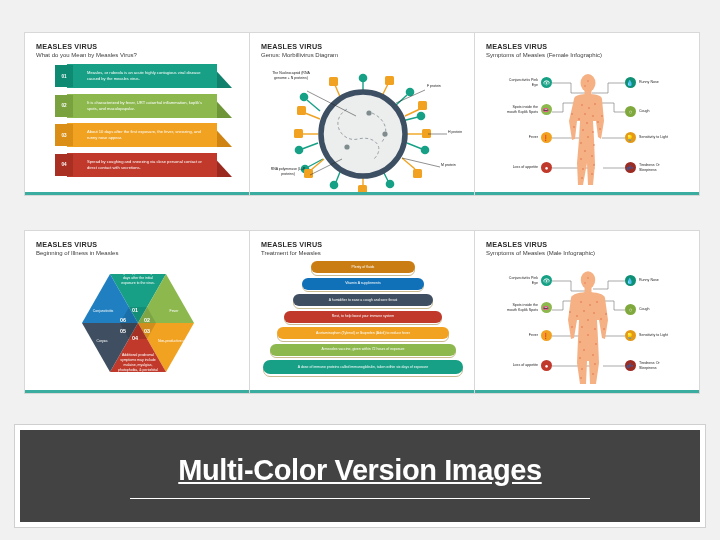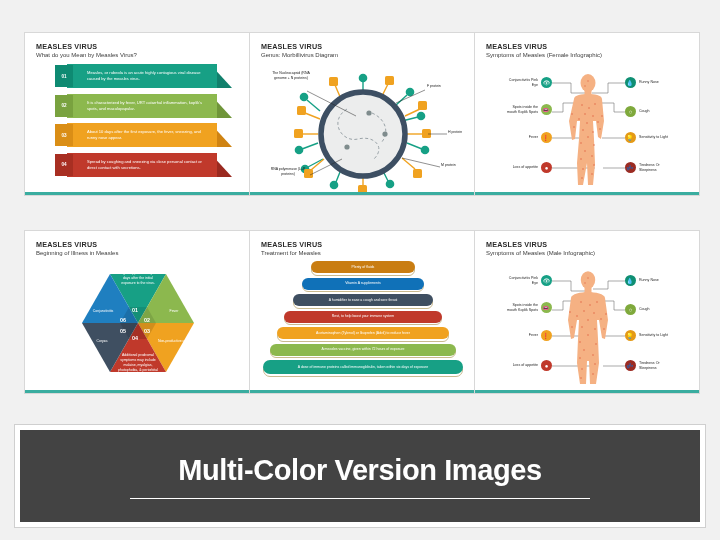--- a/index.html
+++ b/index.html
@@ -117,20 +117,21 @@
   }
   #banner-inner {
     width: 100%; height: 100%;
     background: #434343; border: 1px solid #ffffff;
     display: flex; flex-direction: column;
     align-items: center; justify-content: center;
   }
   #banner-text {
     color: #ffffff; font-size: 29px; font-weight: bold;
     letter-spacing: -0.4px;
+    text-decoration: underline;
   }
   #banner-rule {
     width: 460px; height: 1px; background: #ffffff; margin-top: 11px;
   }
 </style>
 </head>
 <body>
 
 <div id="page">
 

